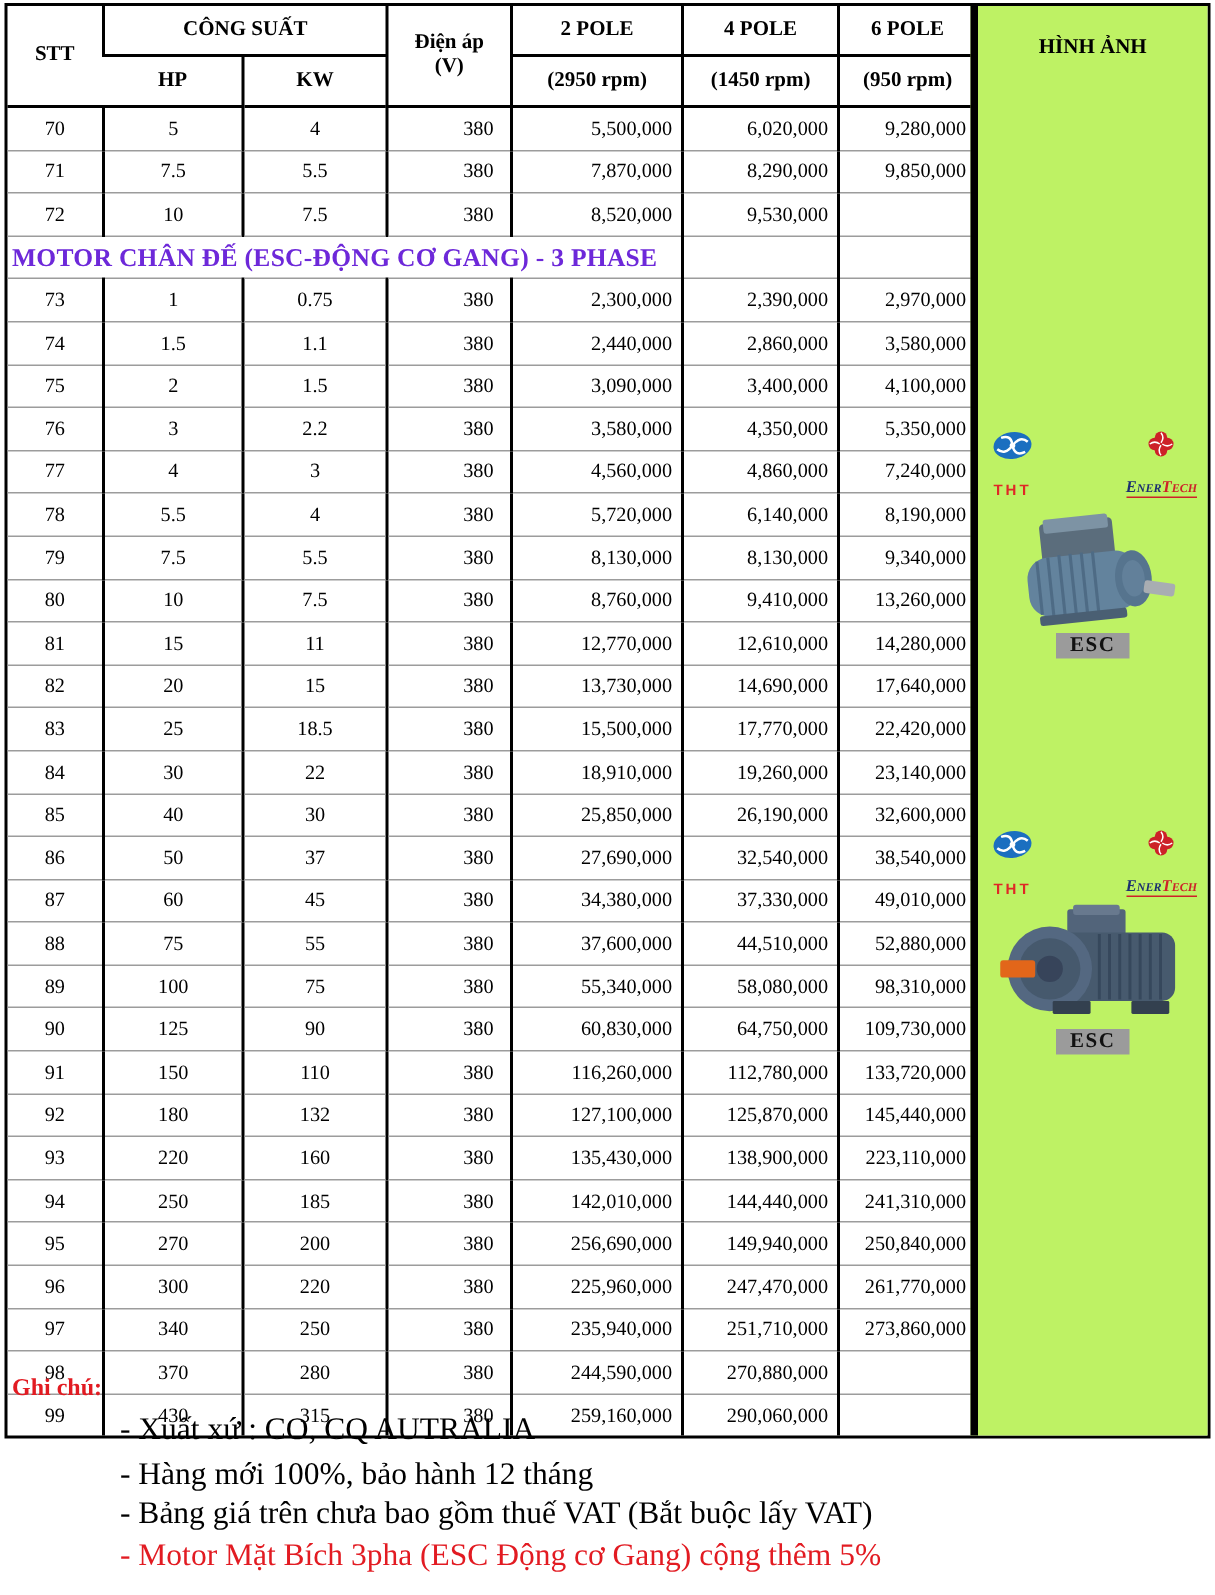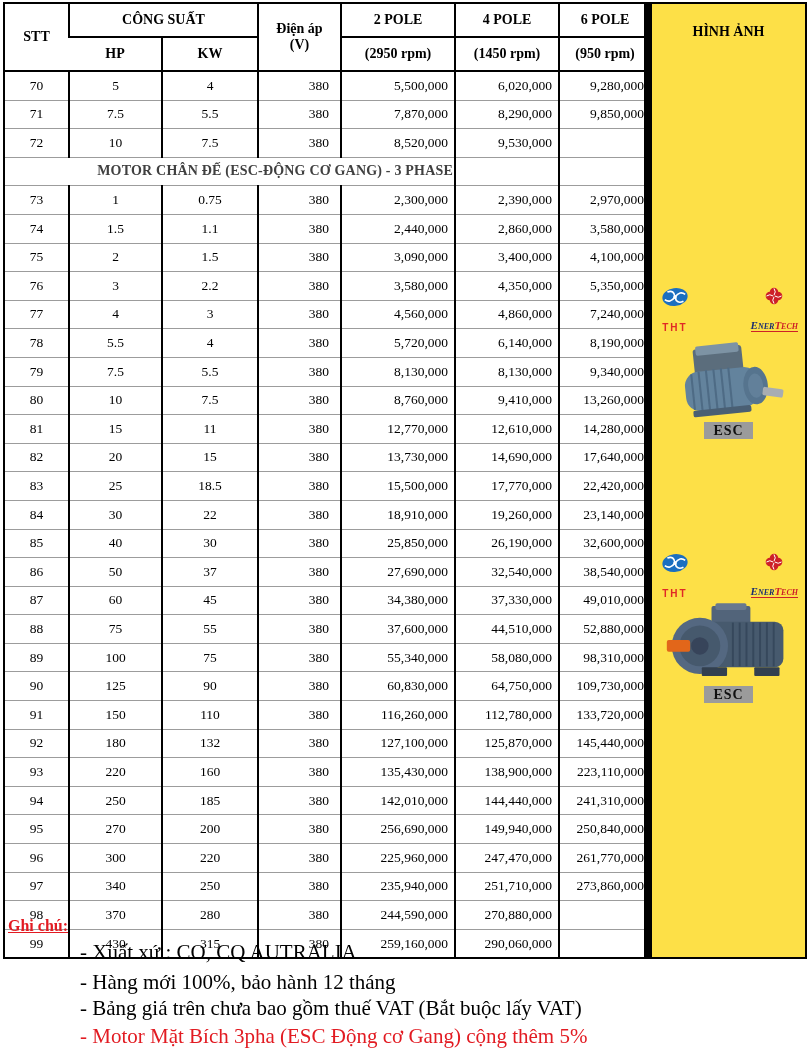--- a/index.html
+++ b/index.html
@@ -22,48 +22,48 @@
   thead th{
     border-bottom:2px solid #000;
     font-size:14px;font-weight:bold;text-align:center;
     height:30px;vertical-align:middle;background:#fff;
   }
   tbody td{border-top:1px solid #9c9c9c;height:25.6px;vertical-align:middle;}
   td.c0,td.c1,td.c2{text-align:center;}
   td.c3{text-align:right;padding-right:11px;}
   td.c4,td.c5,td.c6{text-align:right;padding-right:6px;}
   tr.section td.section-cell{
-    color:#404040;font-weight:bold;font-size:14px;
-    text-align:right;padding-left:3px;letter-spacing:.2px;
+    color:#6d28d9;font-weight:bold;font-size:17px;
+    text-align:left;padding-left:3px;letter-spacing:.2px;
   }
   .dienap div{line-height:1.15;}
   
   .img-col{
     position:absolute;top:0;right:0;width:153px;height:100%;
-    border-left:8px solid #000000;background:#fde047;
+    border-left:5px solid #000000;background:#bef264;
   }
   .img-header{
     padding-top:20px;text-align:center;font-weight:bold;font-size:14px;
   }
   .img-block{position:absolute;left:2px;right:2px;}
   .logo-row{display:flex;justify-content:space-between;align-items:flex-start;padding:0 5px;}
   .logo{display:flex;flex-direction:column;align-items:center;}
   .tht-text{color:#e02826;font-weight:bold;font-size:10px;letter-spacing:2px;font-family:"Liberation Sans",sans-serif;margin-top:14px;}
   .ener-word{font-variant:small-caps;font-weight:bold;font-size:11px;border-bottom:1.5px solid #cd2128;line-height:1;margin-top:14px;font-style:italic;}
   .ener-word .ener{color:#1c2f70;}
   .ener-word .tech{color:#cd2128;}
   .motor-svg{display:block;margin:3px auto 0 auto;}
   .esc{
     display:block;width:max-content;margin:2px auto 0 auto;
     background:#9b9b9b;color:#111;font-weight:bold;font-size:14px;
     letter-spacing:1px;padding:0 9px;line-height:17px;
   }
   
   .notes-title{
-    position:absolute;left:8px;top:917px;color:#e21b22;font-weight:bold;font-size:16px;text-decoration:underline;
+    position:absolute;left:8px;top:917px;color:#e21b22;font-weight:bold;font-size:16px;
   }
   .note-item{position:absolute;left:80px;font-size:21px;color:#000;}
   .note-item.red{color:#e21b22;}
   .n0{top:940px;} .n1{top:970px;} .n2{top:996px;} .n3{top:1024px;}
 </style>
 </head>
 <body>
 
 <div class="table-wrap">
   <table>

